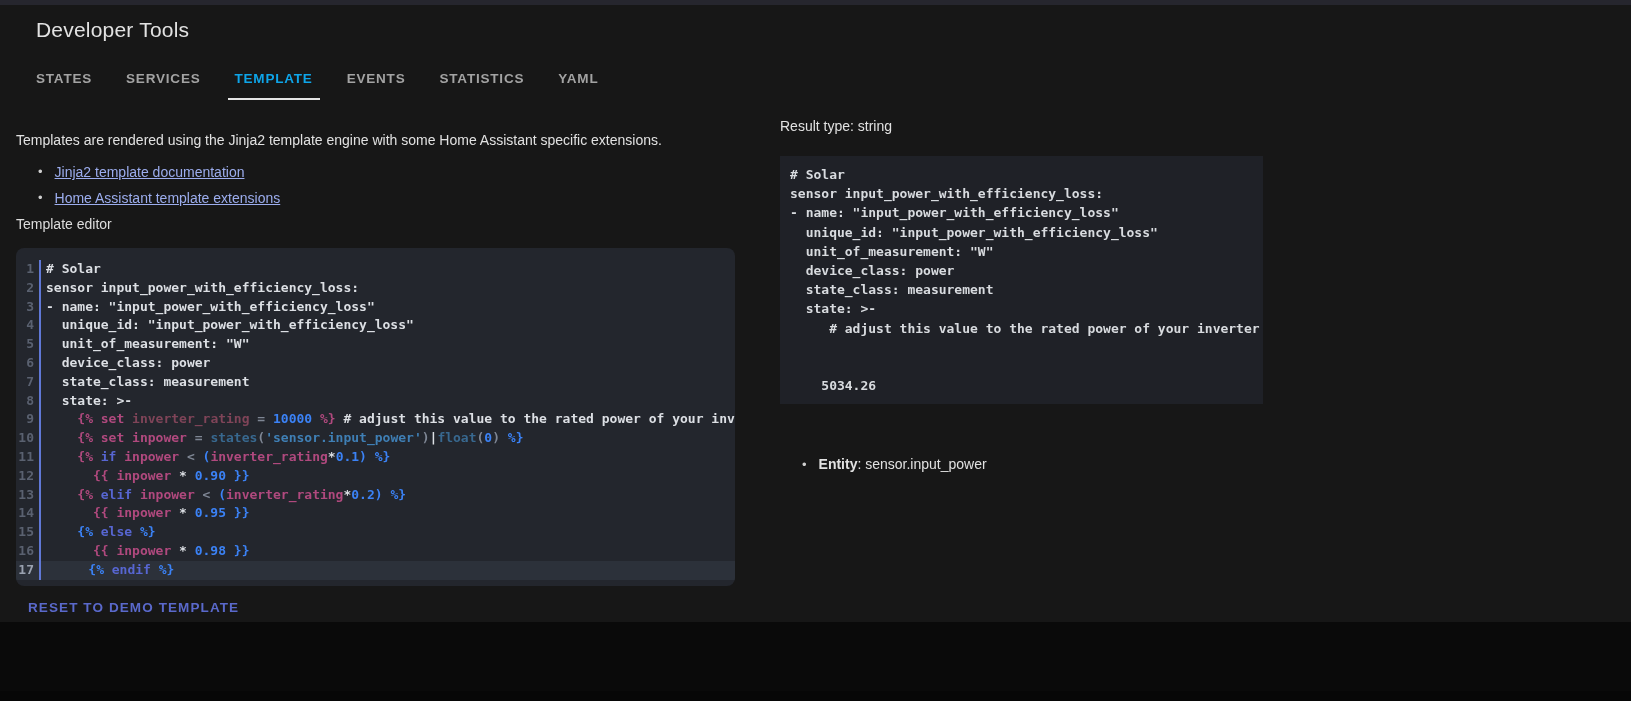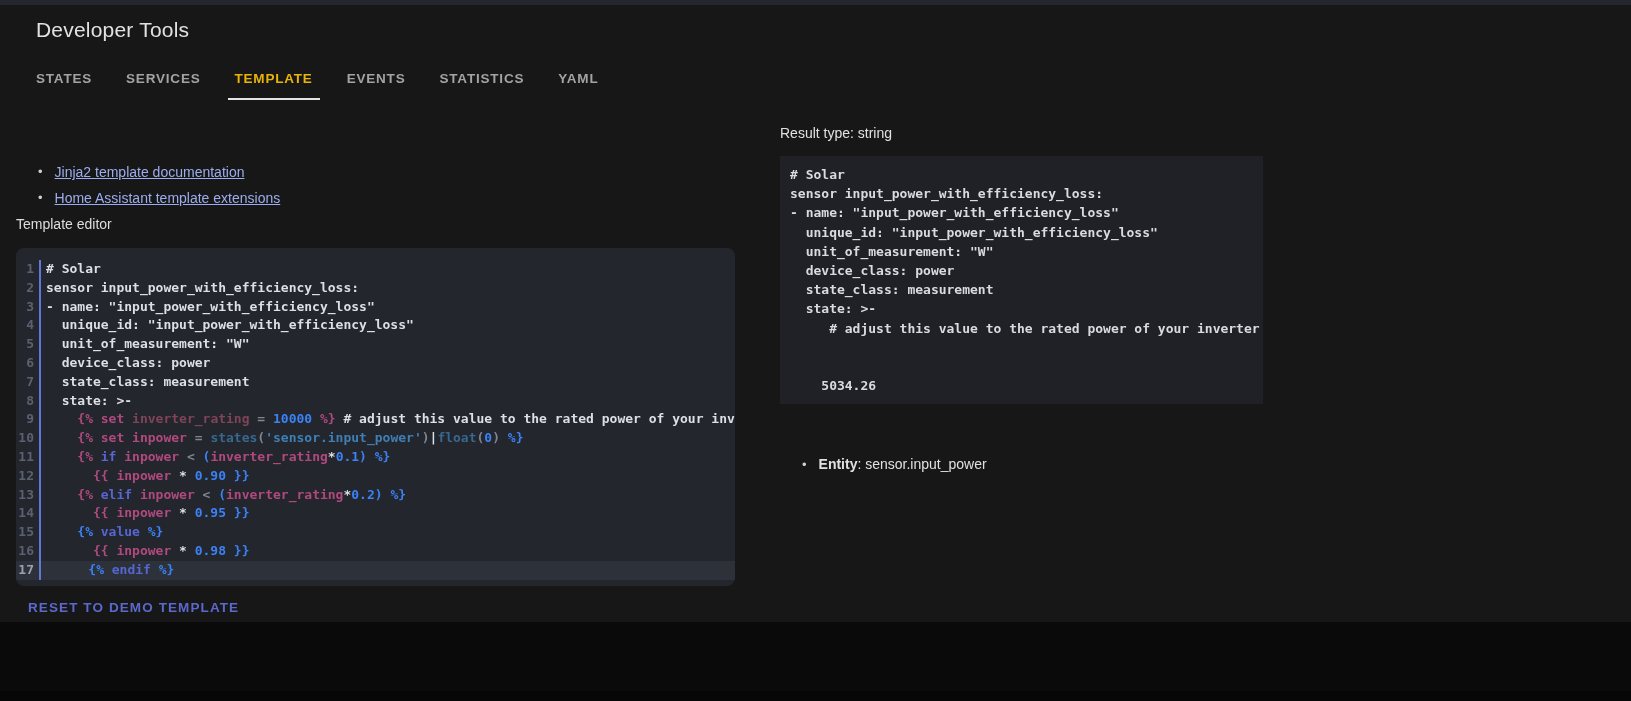--- a/index.html
+++ b/index.html
@@ -8,21 +8,21 @@
   .stage { position:relative; width:1631px; height:622px; background:#171717; }
   .top-strip { position:absolute; left:0; top:0; width:1631px; height:5px; background:#26262e; }
   .bottom-strip { position:absolute; left:0; top:691px; width:1631px; height:10px; background:#070707; }
 
   .app-title { position:absolute; left:36px; top:18px; font-size:21px; font-weight:400;
                color:#e2e2e2; letter-spacing:.2px; }
 
   .tabs { position:absolute; left:31px; top:60px; display:flex; align-items:flex-end; height:40px; }
   .tab { position:relative; padding:0 5px 14px 5px; margin-right:24px; font-size:13.5px;
          font-weight:700; letter-spacing:.8px; color:#a3a3a3; cursor:pointer; }
-  .tab.active { color:#eab308; }
+  .tab.active { color:#0ea5e9; }
   .tab.active::after { content:""; position:absolute; left:-2px; right:-2px; bottom:0;
                        height:2px; background:#e4e4e4; }
 
   .intro { position:absolute; left:16px; top:131px; width:720px; font-size:14px;
            color:#e1e1e1; line-height:19px; }
   .doc-list { position:absolute; left:38px; top:162px; font-size:14px; line-height:20px; }
   .doc-item { display:flex; align-items:center; margin-bottom:6px; }
   .bullet-dot { color:#cfcfcf; margin-right:12px; font-size:13px; }
   .doc-link { color:#9cadee; text-decoration:underline; cursor:pointer; }
 
@@ -45,21 +45,21 @@
   .tk-gold { color:#3b82f6; }
   .tk-op   { color:#7e8694; }
   .tk-fn   { color:#38688f; }
   .tk-str  { color:#3f7fb5; }
   .tk-kw   { color:#5766d2; }
 
   .reset-btn { position:absolute; left:20px; top:593px; padding:7px 8px; background:none;
                border:none; color:#5a69cb; font-family:"Liberation Sans", sans-serif;
                font-size:13.5px; font-weight:700; letter-spacing:1.1px; cursor:pointer; }
 
-  .result-type { position:absolute; left:780px; top:118px; font-size:14px; color:#e1e1e1;margin-top:7px; }
+  .result-type { position:absolute; left:780px; top:118px; font-size:14px; color:#e1e1e1; }
   .result-block { position:absolute; left:780px; top:156px; width:483px; height:248px;
                   background:#1f2127; padding:9px 10px; overflow:hidden;
                   font-family:"DejaVu Sans Mono", monospace; font-size:13px; font-weight:700;
                   color:#d8dbdf; }
   .result-line { white-space:pre; height:19.2px; line-height:19.2px; }
 
   .listens { position:absolute; left:780px; top:425px; font-size:14px; color:#e1e1e1; }
   .entity-row { position:absolute; left:802px; top:456px; display:flex; align-items:center;
                 font-size:14px; color:#e1e1e1; }
   .entity-label { font-weight:700; }
@@ -74,20 +74,21 @@
 
   <div class="tabs" id="tab-bar">
       <div class="tab">STATES</div>
       <div class="tab">SERVICES</div>
       <div class="tab active">TEMPLATE</div>
       <div class="tab">EVENTS</div>
       <div class="tab">STATISTICS</div>
       <div class="tab">YAML</div>
     </div>
 
+  <div class="intro">Templates are rendered using the Jinja2 template engine with some Home Assistant specific extensions.</div>
 
   <div class="doc-list" id="doc-list">
       <div class="doc-item">
         <span class="bullet-dot">•</span>
         <span class="doc-link">Jinja2 template documentation</span>
       </div>
       <div class="doc-item">
         <span class="bullet-dot">•</span>
         <span class="doc-link">Home Assistant template extensions</span>
       </div>
@@ -103,21 +104,21 @@
       <div class="code-line"><span class="gutter">5</span><span class="line-code"><span class="tk-def">  unit_of_measurement: "W"</span></span></div>
       <div class="code-line"><span class="gutter">6</span><span class="line-code"><span class="tk-def">  device_class: power</span></span></div>
       <div class="code-line"><span class="gutter">7</span><span class="line-code"><span class="tk-def">  state_class: measurement</span></span></div>
       <div class="code-line"><span class="gutter">8</span><span class="line-code"><span class="tk-def">  state: &gt;-</span></span></div>
       <div class="code-line"><span class="gutter">9</span><span class="line-code"><span class="tk-def">    </span><span class="tk-pink">{% set </span><span class="tk-mar">inverter_rating</span><span class="tk-op"> = </span><span class="tk-gold">10000</span><span class="tk-pink"> %}</span><span class="tk-def"> # adjust this value to the rated power of your inverter</span></span></div>
       <div class="code-line"><span class="gutter">10</span><span class="line-code"><span class="tk-def">    </span><span class="tk-pink">{% set inpower</span><span class="tk-op"> = </span><span class="tk-fn">states</span><span class="tk-op">(</span><span class="tk-str">'sensor.input_power'</span><span class="tk-op">)</span><span class="tk-def">|</span><span class="tk-fn">float</span><span class="tk-op">(</span><span class="tk-gold">0</span><span class="tk-op">)</span><span class="tk-gold"> %}</span></span></div>
       <div class="code-line"><span class="gutter">11</span><span class="line-code"><span class="tk-def">    </span><span class="tk-pink">{% </span><span class="tk-kw">if </span><span class="tk-pink">inpower</span><span class="tk-op"> &lt; </span><span class="tk-gold">(</span><span class="tk-pink">inverter_rating</span><span class="tk-def">*</span><span class="tk-gold">0.1</span><span class="tk-gold">) %}</span></span></div>
       <div class="code-line"><span class="gutter">12</span><span class="line-code"><span class="tk-def">      </span><span class="tk-pink">{{ inpower </span><span class="tk-def">* </span><span class="tk-gold">0.90</span><span class="tk-gold"> }}</span></span></div>
       <div class="code-line"><span class="gutter">13</span><span class="line-code"><span class="tk-def">    </span><span class="tk-pink">{% </span><span class="tk-kw">elif </span><span class="tk-pink">inpower</span><span class="tk-op"> &lt; </span><span class="tk-gold">(</span><span class="tk-pink">inverter_rating</span><span class="tk-def">*</span><span class="tk-gold">0.2</span><span class="tk-gold">) %}</span></span></div>
       <div class="code-line"><span class="gutter">14</span><span class="line-code"><span class="tk-def">      </span><span class="tk-pink">{{ inpower </span><span class="tk-def">* </span><span class="tk-gold">0.95</span><span class="tk-gold"> }}</span></span></div>
-      <div class="code-line"><span class="gutter">15</span><span class="line-code"><span class="tk-def">    </span><span class="tk-gold">{% </span><span class="tk-kw">value </span><span class="tk-gold">%}</span></span></div>
+      <div class="code-line"><span class="gutter">15</span><span class="line-code"><span class="tk-def">    </span><span class="tk-gold">{% </span><span class="tk-kw">else </span><span class="tk-gold">%}</span></span></div>
       <div class="code-line"><span class="gutter">16</span><span class="line-code"><span class="tk-def">      </span><span class="tk-pink">{{ inpower </span><span class="tk-def">* </span><span class="tk-gold">0.98</span><span class="tk-gold"> }}</span></span></div>
       <div class="code-line active-line"><span class="gutter">17</span><span class="line-code"><span class="tk-def">    </span><span class="tk-gold">{% </span><span class="tk-kw">endif </span><span class="tk-gold">%}</span></span></div>
     </div>
 
   <button class="reset-btn">RESET TO DEMO TEMPLATE</button>
 
   <div class="result-type">Result type: string</div>
 
   <div class="result-block" id="result-block">
       <div class="result-line"># Solar</div>

